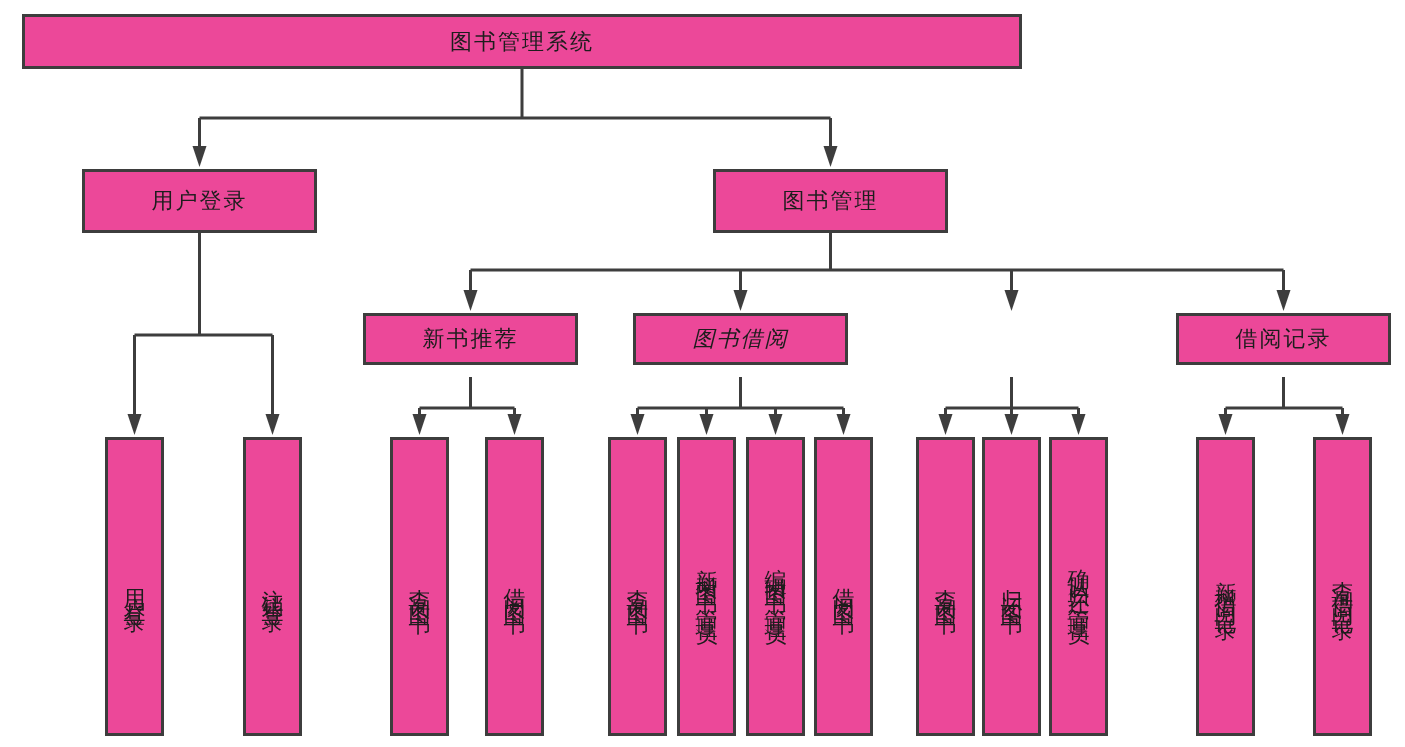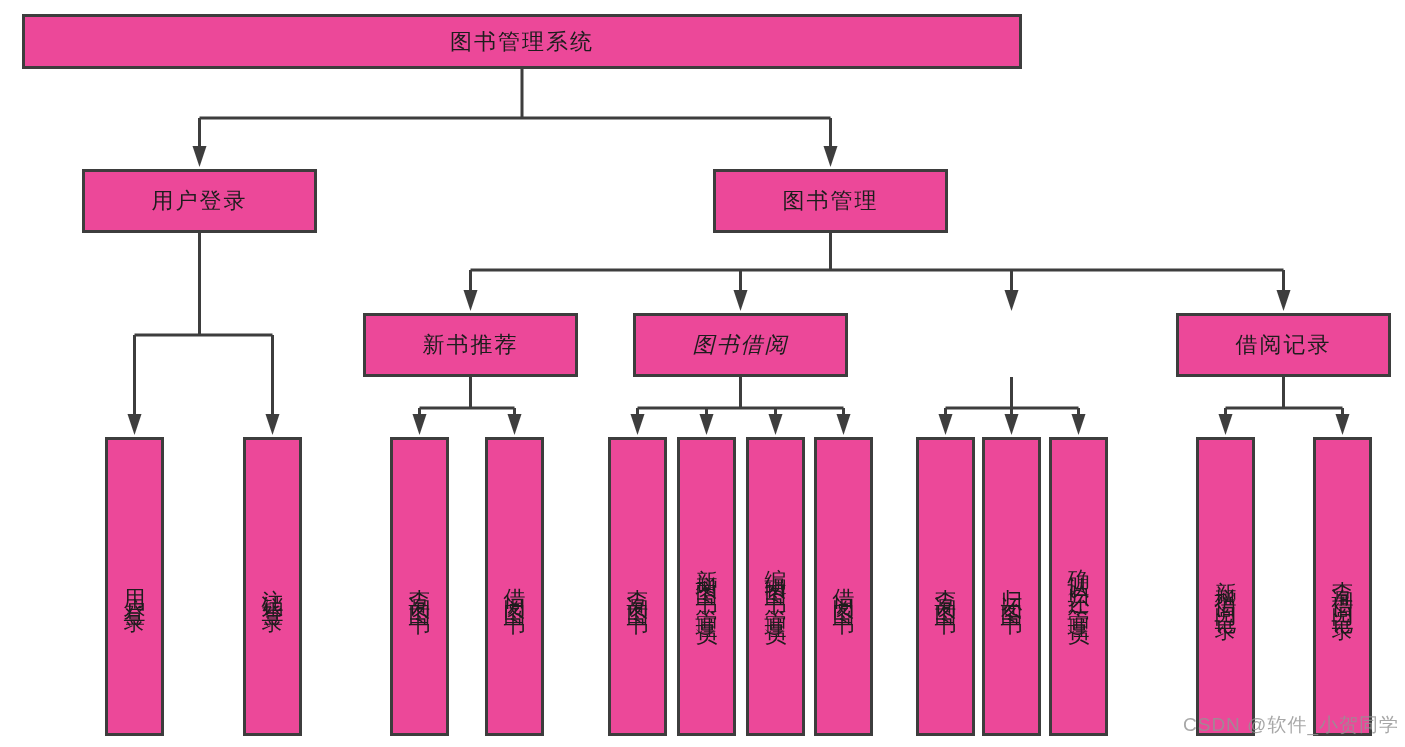--- a/index.html
+++ b/index.html
@@ -33,21 +33,21 @@
     writing-mode: vertical-rl;
     text-orientation: mixed;
     letter-spacing: 8px;
     line-height: 1;
     white-space: nowrap;
   }
   
   .n-root   { left: 22px;   top: 14px;  width: 1000px; height: 55px; }
   .n-login  { left: 82px;   top: 169px; width: 235px;  height: 64px; }
   .n-mgmt   { left: 713px;  top: 169px; width: 235px;  height: 64px; }
-  .n-l3     { top: 313px; width: 215px; height: 64px; }
+  .n-l3     { top: 313px; width: 215px; height: 52px; }
   .n-l3-a   { left: 363px; }
   .n-l3-b   { left: 633px; font-style: italic; }
   .n-l3-c   { left: 904px; }
   .n-l3-d   { left: 1176px; }
   .leaf     { top: 437px; width: 59px; height: 299px; }
   .lf-1  { left: 105px; }  .lf-2  { left: 243px; }
   .lf-3  { left: 390px; }  .lf-4  { left: 485px; }
   .lf-5  { left: 608px; }  .lf-6  { left: 677px; }
   .lf-7  { left: 746px; }  .lf-8  { left: 814px; }
   .lf-9  { left: 916px; }  .lf-10 { left: 982px; }
@@ -160,15 +160,14 @@
     <span class="vtext">确认归还（管理员）</span>
   </div>
 
   <div class="node vbox leaf lf-12">
     <span class="vtext">新增借阅记录</span>
   </div>
   <div class="node vbox leaf lf-13">
     <span class="vtext">查询借阅记录</span>
   </div>
 
-  <div class="watermark">CSDN @软件_小贺同学</div>
 
 </div>
 
 </body></html>

